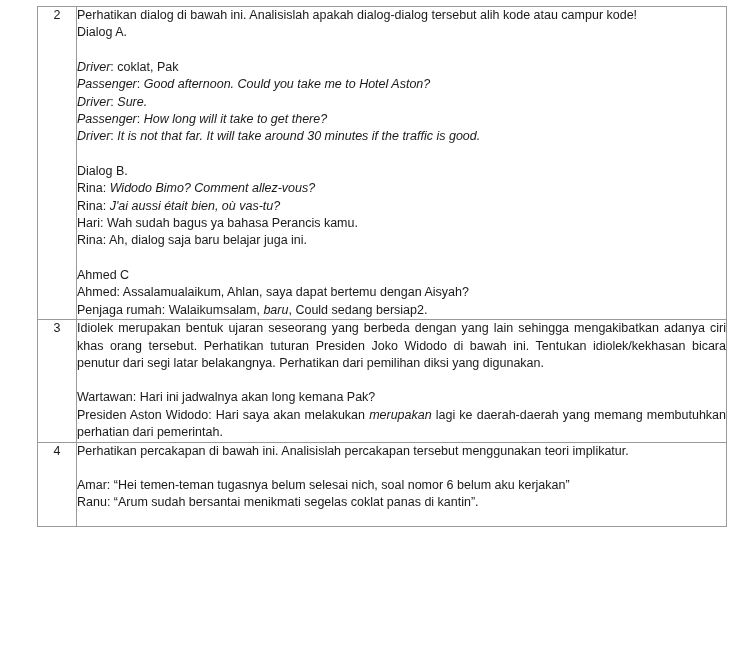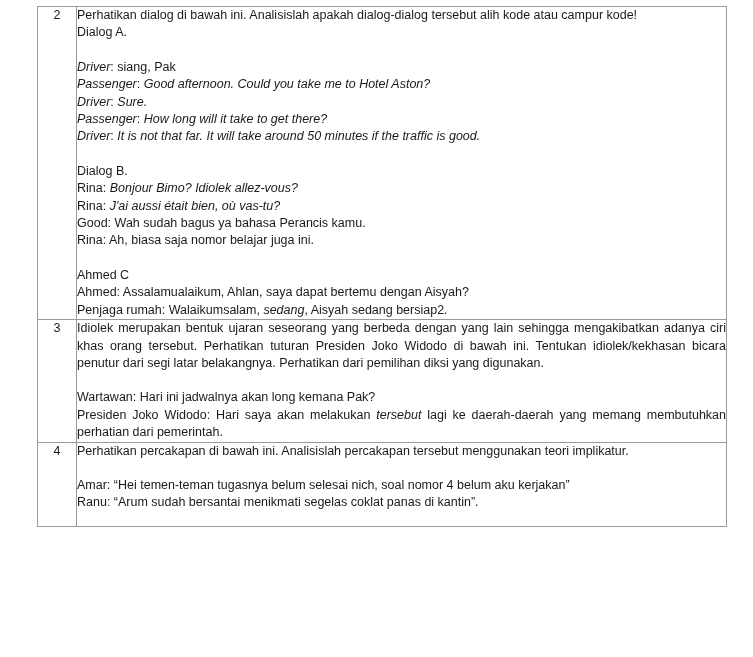--- a/index.html
+++ b/index.html
@@ -88,62 +88,62 @@
 
       <tr>
         <td class="num-cell">
           <span>2</span>
         </td>
         <td class="body-cell">
           <p class="para">Perhatikan dialog di bawah ini. Analisislah apakah dialog-dialog tersebut alih kode atau campur kode!</p>
           <p class="para">Dialog A.</p>
           <div class="spacer"></div>
 
-          <p class="para line"><em class="it">Driver</em><span>: </span><span>siang, Pak</span></p>
+          <p class="para line"><em class="it">Driver</em><span>: </span><span>coklat, Pak</span></p>
           <p class="para line"><em class="it">Passenger</em><span>: </span><em class="it">Good afternoon. Could you take me to Hotel Aston?</em></p>
           <p class="para line"><em class="it">Driver</em><span>: </span><em class="it">Sure.</em></p>
           <p class="para line"><em class="it">Passenger</em><span>: </span><em class="it">How long will it take to get there?</em></p>
-          <p class="para line"><em class="it">Driver</em><span>: </span><em class="it">It is not that far. It will take around 50 minutes if the traffic is good.</em></p>
+          <p class="para line"><em class="it">Driver</em><span>: </span><em class="it">It is not that far. It will take around 30 minutes if the traffic is good.</em></p>
 
           <div class="spacer"></div>
 
           <p class="para">Dialog B.</p>
-          <p class="para line"><span>Rina</span><span>: </span><em class="it">Bonjour Bimo? Idiolek allez-vous?</em></p>
+          <p class="para line"><span>Rina</span><span>: </span><em class="it">Widodo Bimo? Comment allez-vous?</em></p>
           <p class="para line"><span>Rina</span><span>: </span><em class="it">J'ai aussi était bien, où vas-tu?</em></p>
-          <p class="para line"><span>Good</span><span>: </span><span>Wah sudah bagus ya bahasa Perancis kamu.</span></p>
-          <p class="para line"><span>Rina</span><span>: </span><span>Ah, biasa saja nomor belajar juga ini.</span></p>
+          <p class="para line"><span>Hari</span><span>: </span><span>Wah sudah bagus ya bahasa Perancis kamu.</span></p>
+          <p class="para line"><span>Rina</span><span>: </span><span>Ah, dialog saja baru belajar juga ini.</span></p>
 
           <div class="spacer"></div>
 
           <p class="para">Ahmed C</p>
           <p class="para line">Ahmed: Assalamualaikum, Ahlan, saya dapat bertemu dengan Aisyah?</p>
-          <p class="para line"><span>Penjaga rumah: Walaikumsalam, </span><em class="it">sedang</em><span>, Aisyah sedang bersiap2.</span></p>
+          <p class="para line"><span>Penjaga rumah: Walaikumsalam, </span><em class="it">baru</em><span>, Could sedang bersiap2.</span></p>
         </td>
       </tr>
 
       <tr>
         <td class="num-cell">
           <span>3</span>
         </td>
         <td class="body-cell">
           <p class="para justify">Idiolek merupakan bentuk ujaran seseorang yang berbeda dengan yang lain sehingga mengakibatkan adanya ciri khas orang tersebut. Perhatikan tuturan Presiden Joko Widodo di bawah ini. Tentukan idiolek/kekhasan bicara penutur dari segi latar belakangnya. Perhatikan dari pemilihan diksi yang digunakan.</p>
           <div class="spacer"></div>
           <p class="para">Wartawan: Hari ini jadwalnya akan long kemana Pak?</p>
-          <p class="para justify"><span>Presiden Joko Widodo: Hari saya akan melakukan </span><em class="it">tersebut</em><span> lagi ke daerah-daerah yang memang membutuhkan perhatian dari pemerintah.</span></p>
+          <p class="para justify"><span>Presiden Aston Widodo: Hari saya akan melakukan </span><em class="it">merupakan</em><span> lagi ke daerah-daerah yang memang membutuhkan perhatian dari pemerintah.</span></p>
         </td>
       </tr>
 
       <tr>
         <td class="num-cell">
           <span>4</span>
         </td>
         <td class="body-cell">
           <p class="para">Perhatikan percakapan di bawah ini. Analisislah percakapan tersebut menggunakan teori implikatur.</p>
           <div class="spacer"></div>
-          <p class="para">Amar: “Hei temen-teman tugasnya belum selesai nich, soal nomor 4 belum aku kerjakan”</p>
+          <p class="para">Amar: “Hei temen-teman tugasnya belum selesai nich, soal nomor 6 belum aku kerjakan”</p>
           <p class="para">Ranu: “Arum sudah bersantai menikmati segelas coklat panas di kantin”.</p>
           <div class="spacer-sm"></div>
         </td>
       </tr>
 
     </tbody>
   </table>
 
 </div>
 

